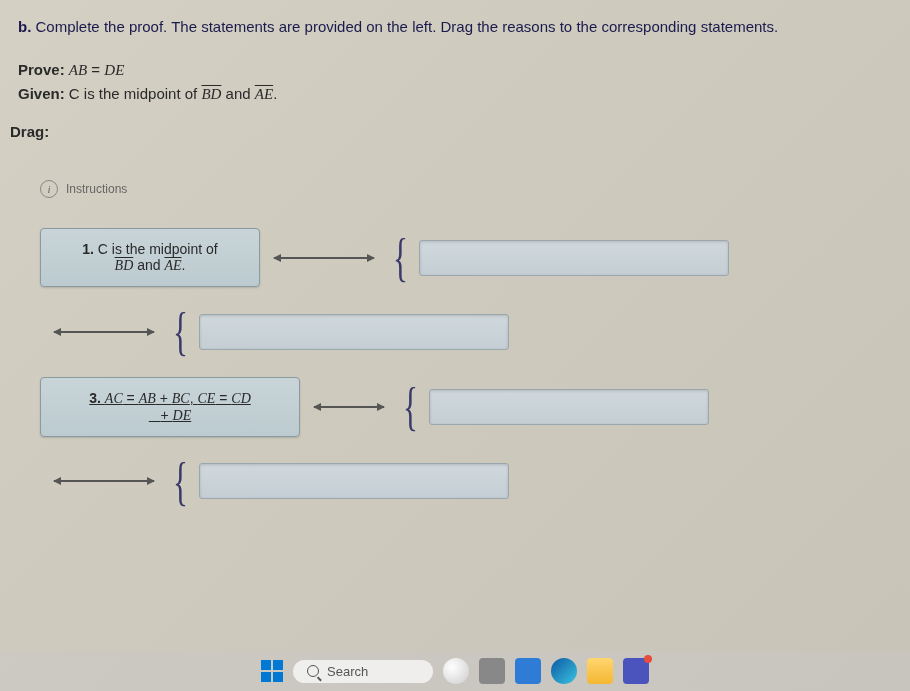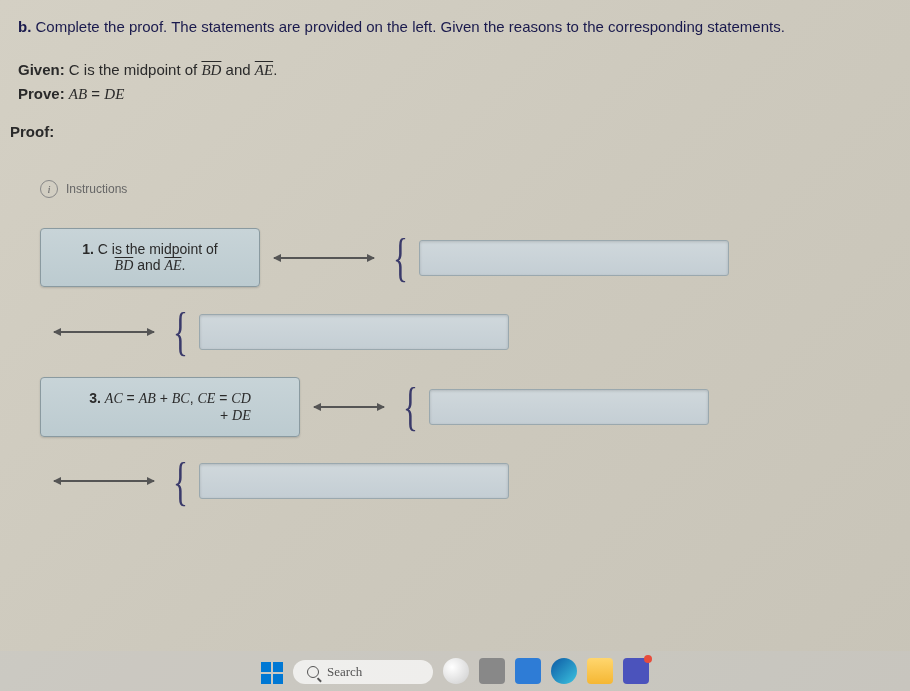--- a/index.html
+++ b/index.html
@@ -123,23 +123,22 @@
       bottom: 0; left: 0; right: 0;
       height: 40px;
       background: rgba(200,200,200,0.4);
       display: flex;
       align-items: center;
       justify-content: center;
       gap: 10px;
     }
     .taskbar-center {
       display: flex;
-      align-items: flex-end;
+      align-items: center;
       gap: 10px;
-      font-family: Liberation Serif, serif;
     }
     .start-icon {
       width: 22px; height: 22px;
       display: grid;
       grid-template-columns: 1fr 1fr;
       grid-template-rows: 1fr 1fr;
       gap: 2px;
     }
     .start-icon span { background: #0078d4; }
     .search-pill {
@@ -180,33 +179,33 @@
     .t-teams::after{content:'';position:absolute;top:-3px;right:-3px;width:8px;height:8px;background:#e74c3c;border-radius:50%;}
     .t-weather { width:26px;height:26px;background:radial-gradient(circle at 35% 35%,#fff,#ccc);border-radius:50%; }
   </style>
 </head>
 <body>
 
 <div class="content">
 
   <div class="question-header">
     <b>b.</b>
-    <span>Complete the proof. The statements are provided on the left. Given the reasons to the corresponding statements.</span>
-  </div>
-
-  <div class="given-prove">
-    <b>Given:</b><span> C is the midpoint of </span><span class="math overline">BD</span><span> and </span><span class="math overline">AE</span><span>.</span>
+    <span>Complete the proof. The statements are provided on the left. Drag the reasons to the corresponding statements.</span>
   </div>
 
   <div class="given-prove">
     <b>Prove:</b>
     <span class="math">AB</span><span> = </span><span class="math">DE</span>
   </div>
 
-  <div class="proof-label">Proof:</div>
+  <div class="given-prove">
+    <b>Given:</b><span> C is the midpoint of </span><span class="math overline">BD</span><span> and </span><span class="math overline">AE</span><span>.</span>
+  </div>
+
+  <div class="proof-label">Drag:</div>
 
   <div class="instructions-row">
     <span class="info-icon">i</span>
     <span class="instructions-text">Instructions</span>
   </div>
 
   <div class="proof-rows">
 
     <div class="proof-row">
       <div class="statement-box">
@@ -221,21 +220,21 @@
     </div>
 
     <div class="proof-row">
       <div class="arrow"></div>
       <span class="brace">{</span>
       <div class="drop-box"></div>
     </div>
 
     <div class="proof-row">
       <div class="statement-box wide">
-        <div style="text-align:right;">
+        <div style="text-align:center;text-decoration:underline;">
           <b>3.</b>
           <span class="math">AC</span><span> = </span><span class="math">AB</span><span> + </span><span class="math">BC</span><span>, </span><span class="math">CE</span><span> = </span><span class="math">CD</span><br>
           &nbsp;&nbsp;&nbsp;<span>+ </span><span class="math">DE</span>
         </div>
       </div>
       <div class="arrow short"></div>
       <span class="brace">{</span>
       <div class="drop-box narrow"></div>
     </div>
 

